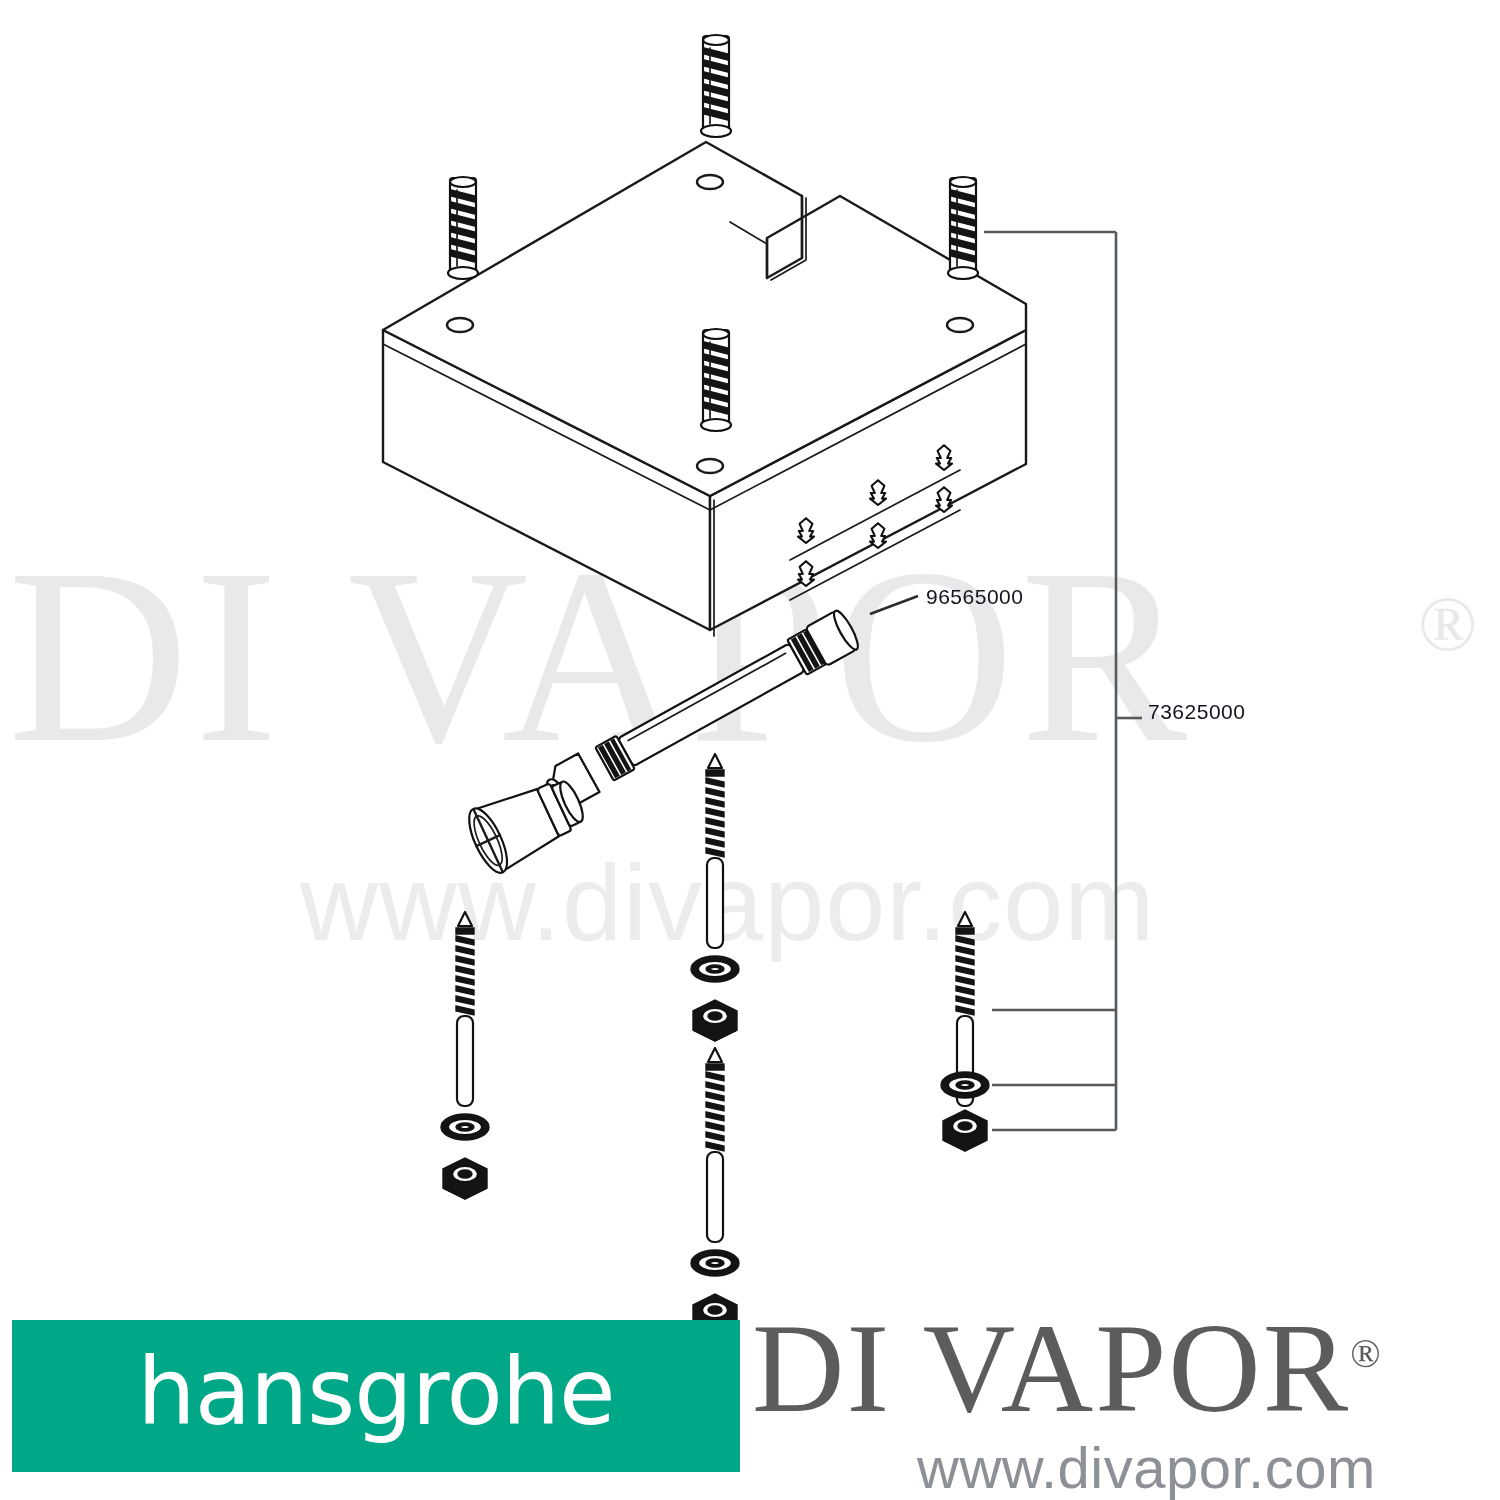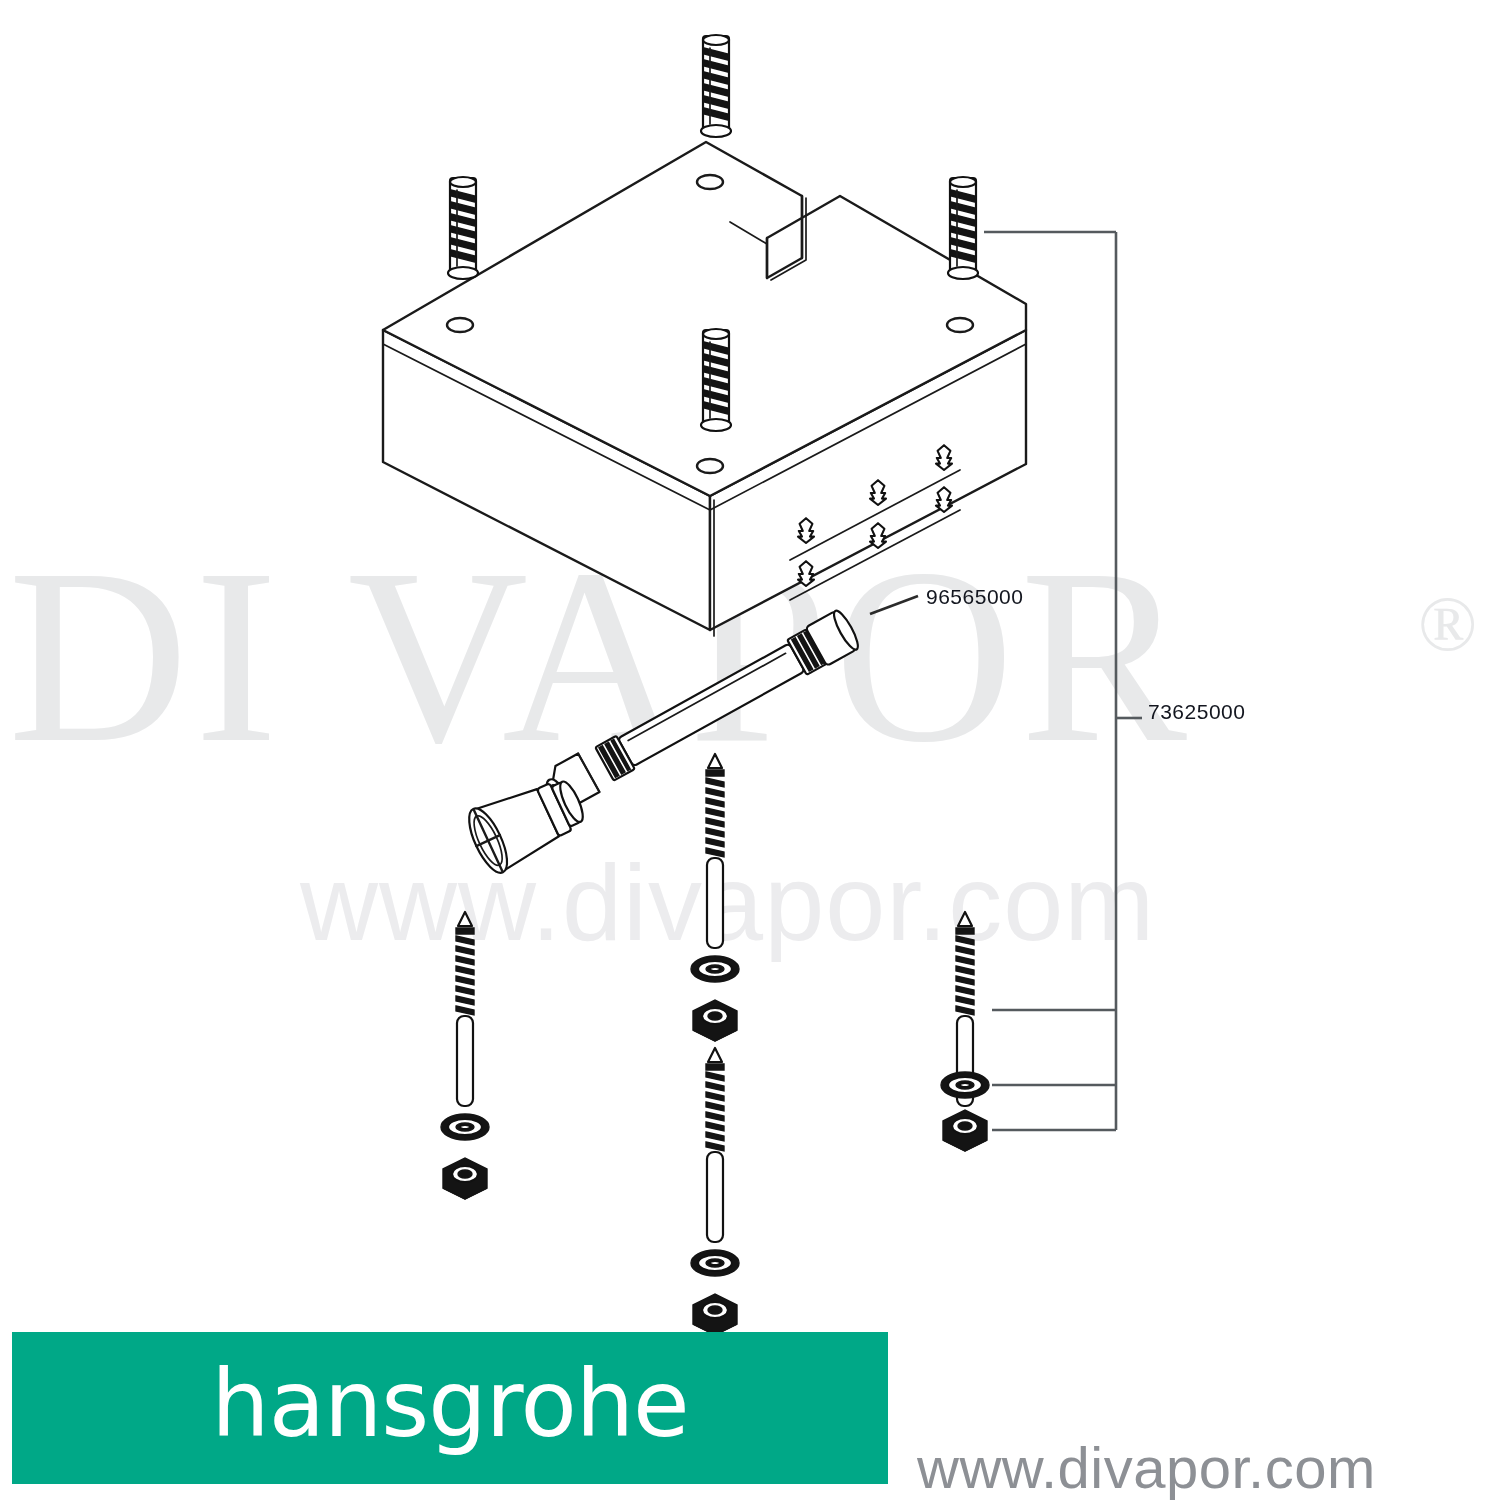--- a/index.html
+++ b/index.html
@@ -110,27 +110,26 @@
     position: absolute;
     left: 0;
     top: 1300px;
     width: 1500px;
     height: 200px;
   }
   #hansgrohe-logo {
     position: absolute;
     left: 12px;
     top: 20px;
-    width: 876px;
+    width: 728px;
     height: 152px;
     background: #00a887;
     display: flex;
     align-items: center;
     justify-content: center;
-    margin-top: 12px;
   }
   #hansgrohe-wordmark {
     color: #ffffff;
     font-family: "DejaVu Sans", sans-serif;
     font-size: 92px;
     font-weight: 400;
     letter-spacing: -1px;
     line-height: 1;
     padding-bottom: 6px;
   }
@@ -459,18 +458,21 @@
 
   <div class="callout" id="callout-97722000">73625000</div>
 
   <div id="footer">
 
     <div id="hansgrohe-logo">
       <span id="hansgrohe-wordmark">hansgrohe</span>
     </div>
 
     <div id="divapor-logo">
+      <div id="divapor-wordmark">
+        <span>DI VAPOR</span><span id="divapor-reg">®</span>
+      </div>
       <div id="divapor-url">www.divapor.com</div>
     </div>
 
   </div>
 
 </div>
 
 </body></html>

